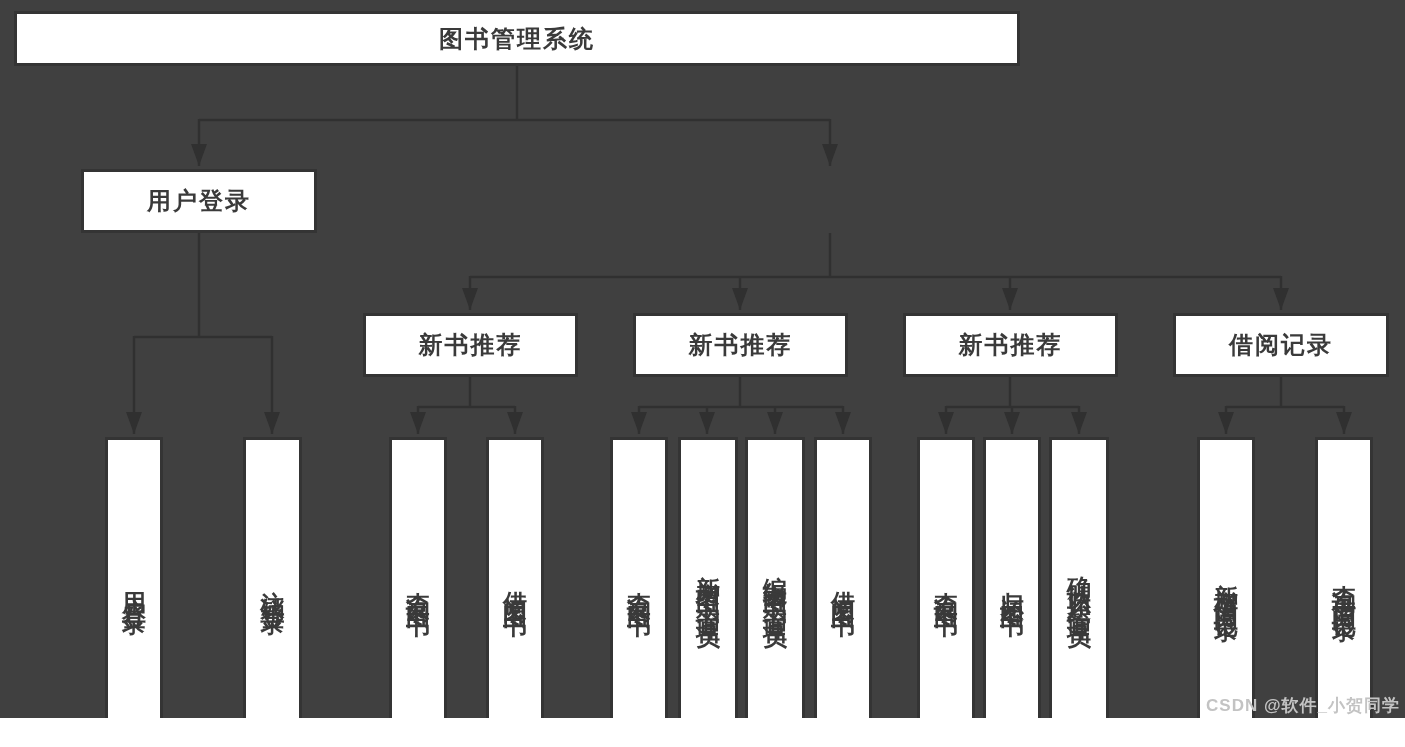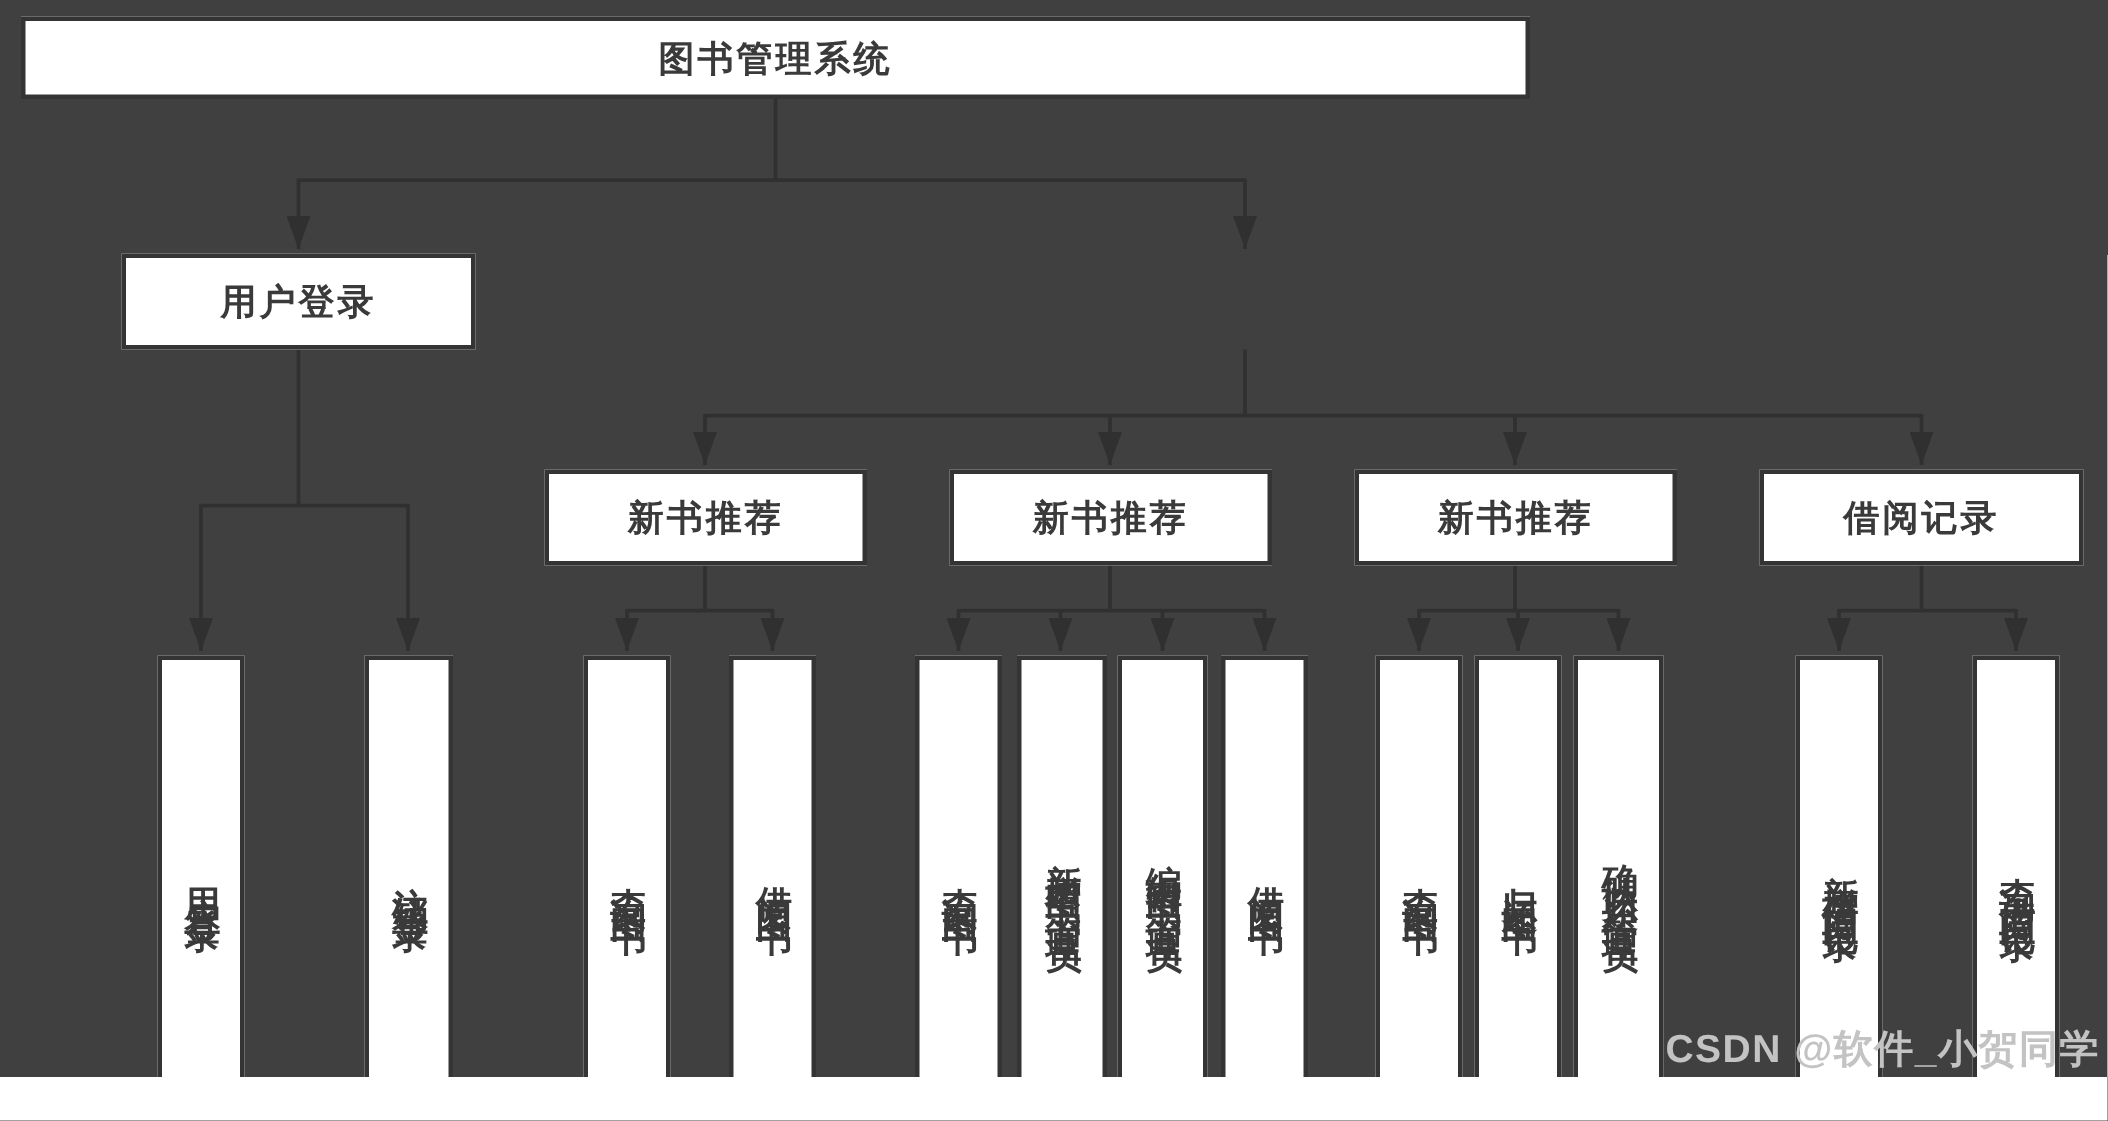--- a/index.html
+++ b/index.html
@@ -29,21 +29,21 @@
     writing-mode:vertical-rl;
     text-orientation:mixed;
     letter-spacing:7px;
     line-height:1;
     white-space:nowrap;
   }
   .watermark{
     position:absolute;
     right:5px;
     bottom:1px;
-    font-size:26px;
+    font-size:17px;
     letter-spacing:1px;
     color:#c3c3c3;
     z-index:3;
     white-space:nowrap;
     margin-top:20px;
   }
 </style>
 </head>
 <body>
 

